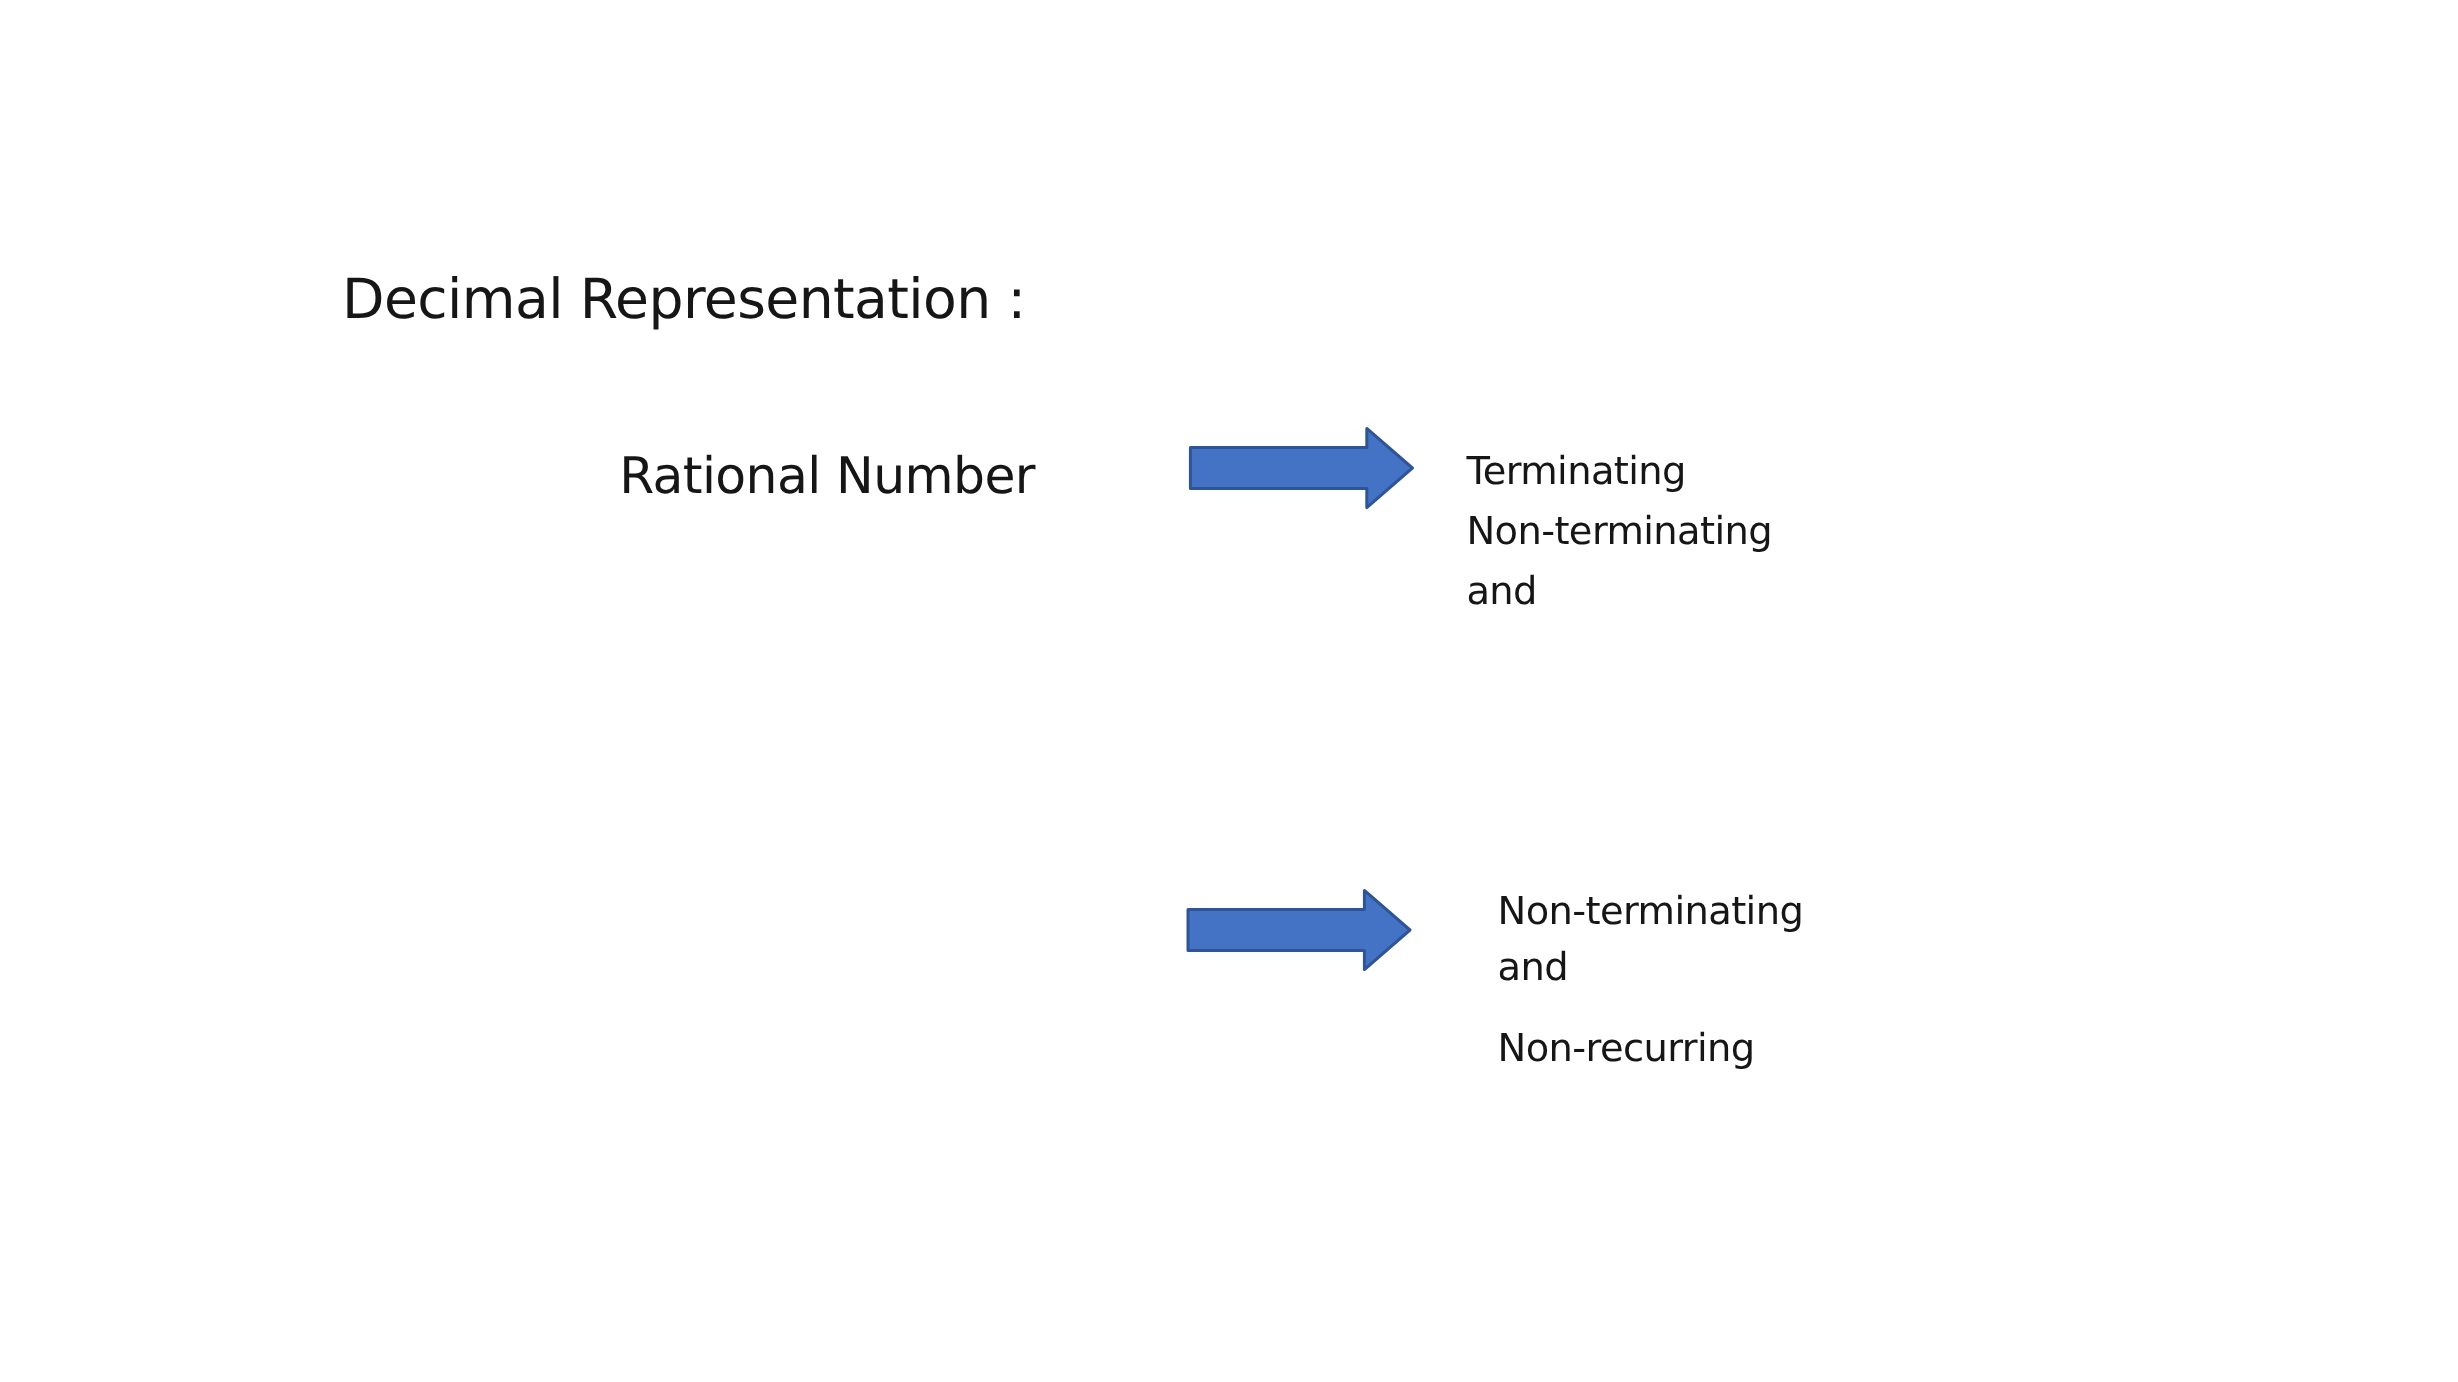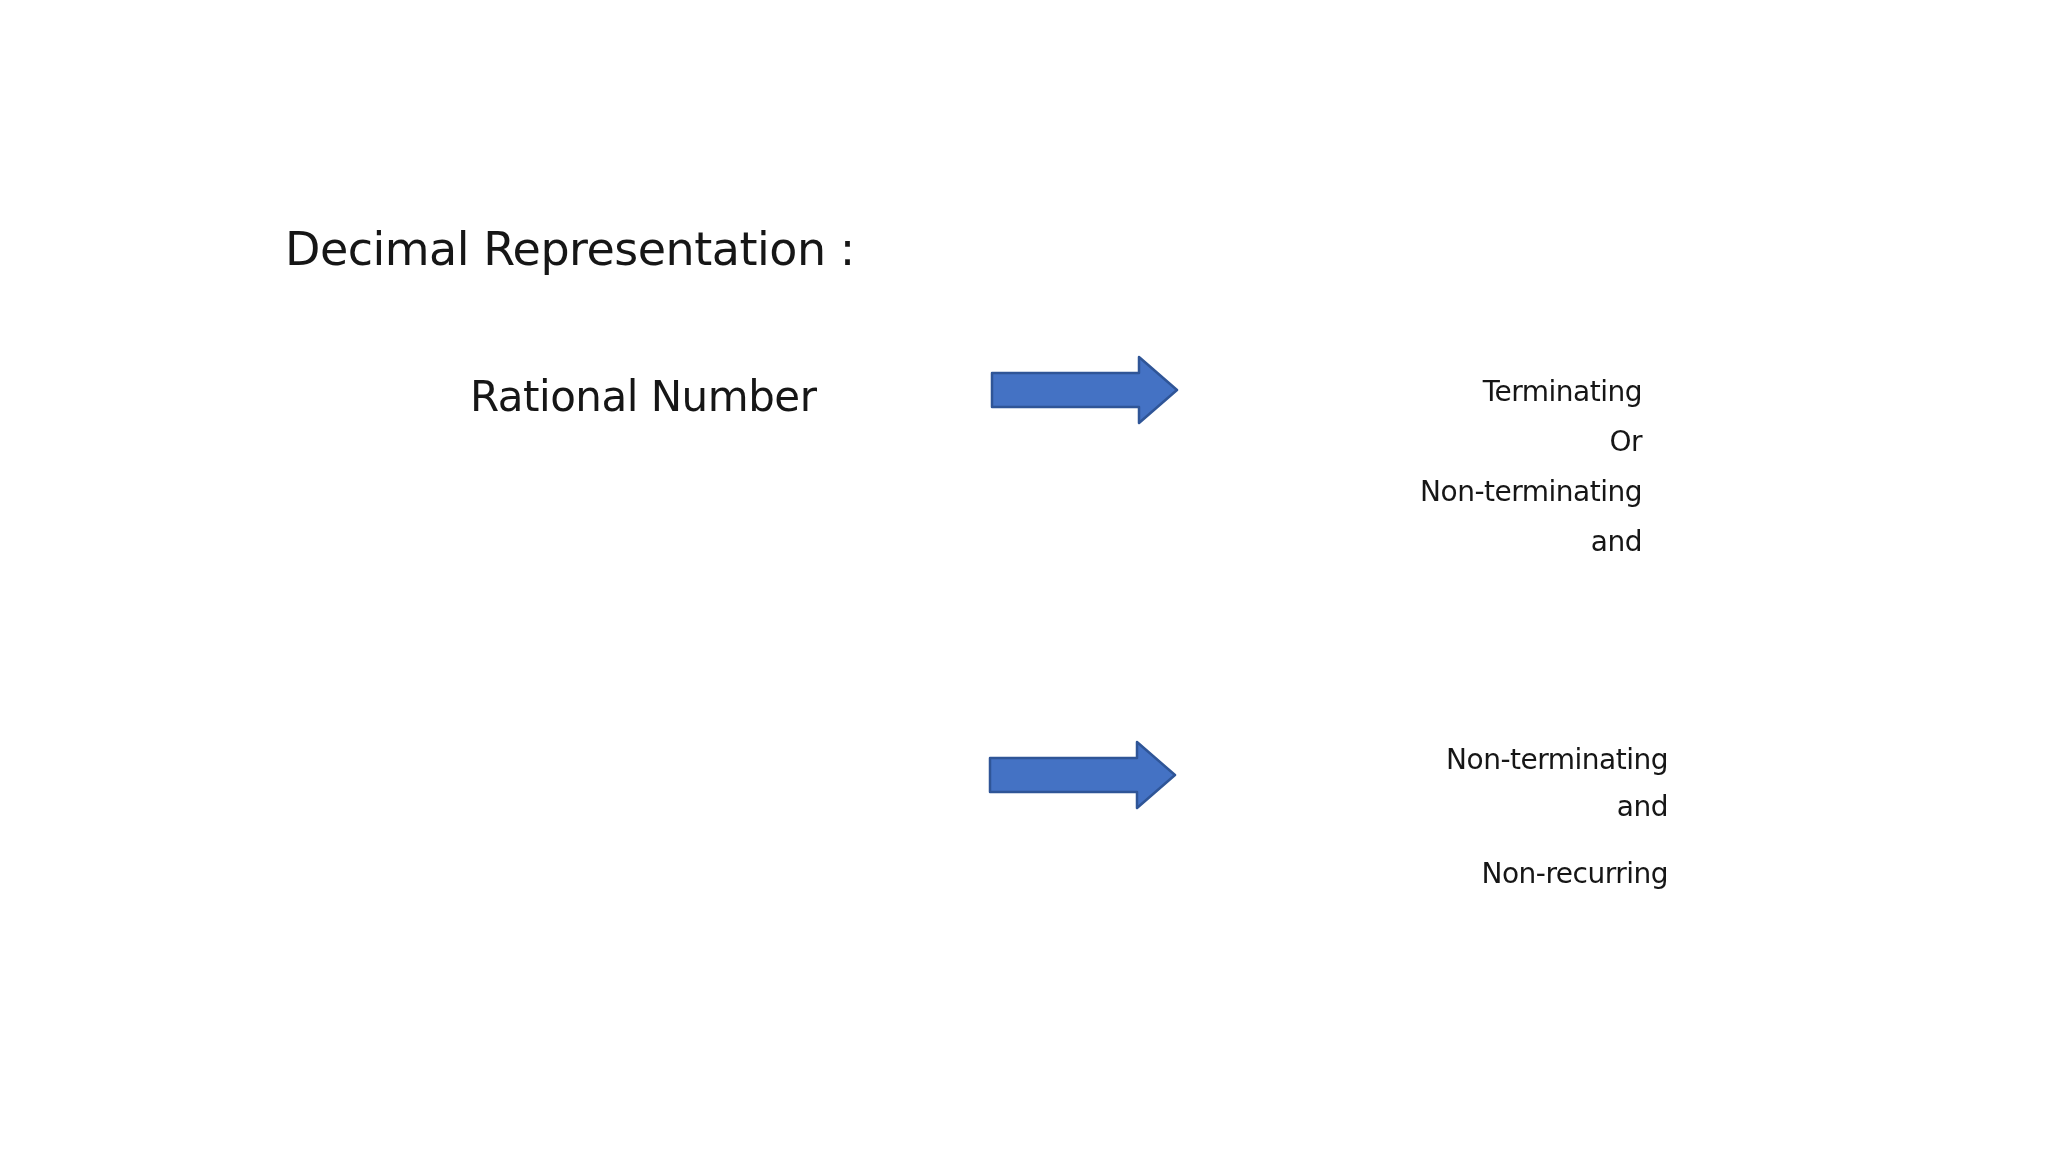--- a/index.html
+++ b/index.html
@@ -23,40 +23,40 @@
     font-size: 46px;
     letter-spacing: -0.5px;
     white-space: nowrap;
   }
   .label {
     position: absolute;
     font-size: 42px;
     letter-spacing: -0.5px;
     white-space: nowrap;
   }
-  .label-1 { left: 470px; top: 372px; }
+  .label-1 { left: 516px; top: 372px; }
   .label-2 { left: 495px; top: 754px; }
   .arrow {
     position: absolute;
     width: 190px;
     height: 70px;
   }
   .arrow-1 { left: 990px; top: 355px; }
   .arrow-2 { left: 988px; top: 740px; }
   .arrow polygon {
     fill: var(--arrow-fill, #4472C4);
     stroke: var(--arrow-border, #2F5597);
     stroke-width: 2.5;
     stroke-linejoin: round;
   }
   .result {
     position: absolute;
     width: 420px;
-    text-align: right;
-    font-size: 28px;
+    text-align: left;
+    font-size: 32px;
     letter-spacing: -0.5px;
   }
   .result .line { line-height: 50px; }
   .result-1 { left: 1222px; top: 367px; }
   .result-2 { left: 1248px; top: 736px; }
   .result-2 .line { line-height: 47px; }
   .result .para-gap { margin-top: 20px; }
 </style>
 </head>
 <body>
@@ -66,21 +66,20 @@
   <div class="title">Decimal Representation :</div>
 
   <div class="label label-1">Rational Number</div>
 
   <svg class="arrow arrow-1" viewBox="0 0 190 70" aria-hidden="true">
     <polygon points="2,18 149,18 149,2 187,35 149,68 149,52 2,52"></polygon>
   </svg>
 
   <div class="result result-1">
     <div class="line">Terminating</div>
-    <div class="line">Or</div>
     <div class="line">Non-terminating</div>
     <div class="line">and</div>
   </div>
 
 
   <svg class="arrow arrow-2" viewBox="0 0 190 70" aria-hidden="true">
     <polygon points="2,18 149,18 149,2 187,35 149,68 149,52 2,52"></polygon>
   </svg>
 
   <div class="result result-2">

